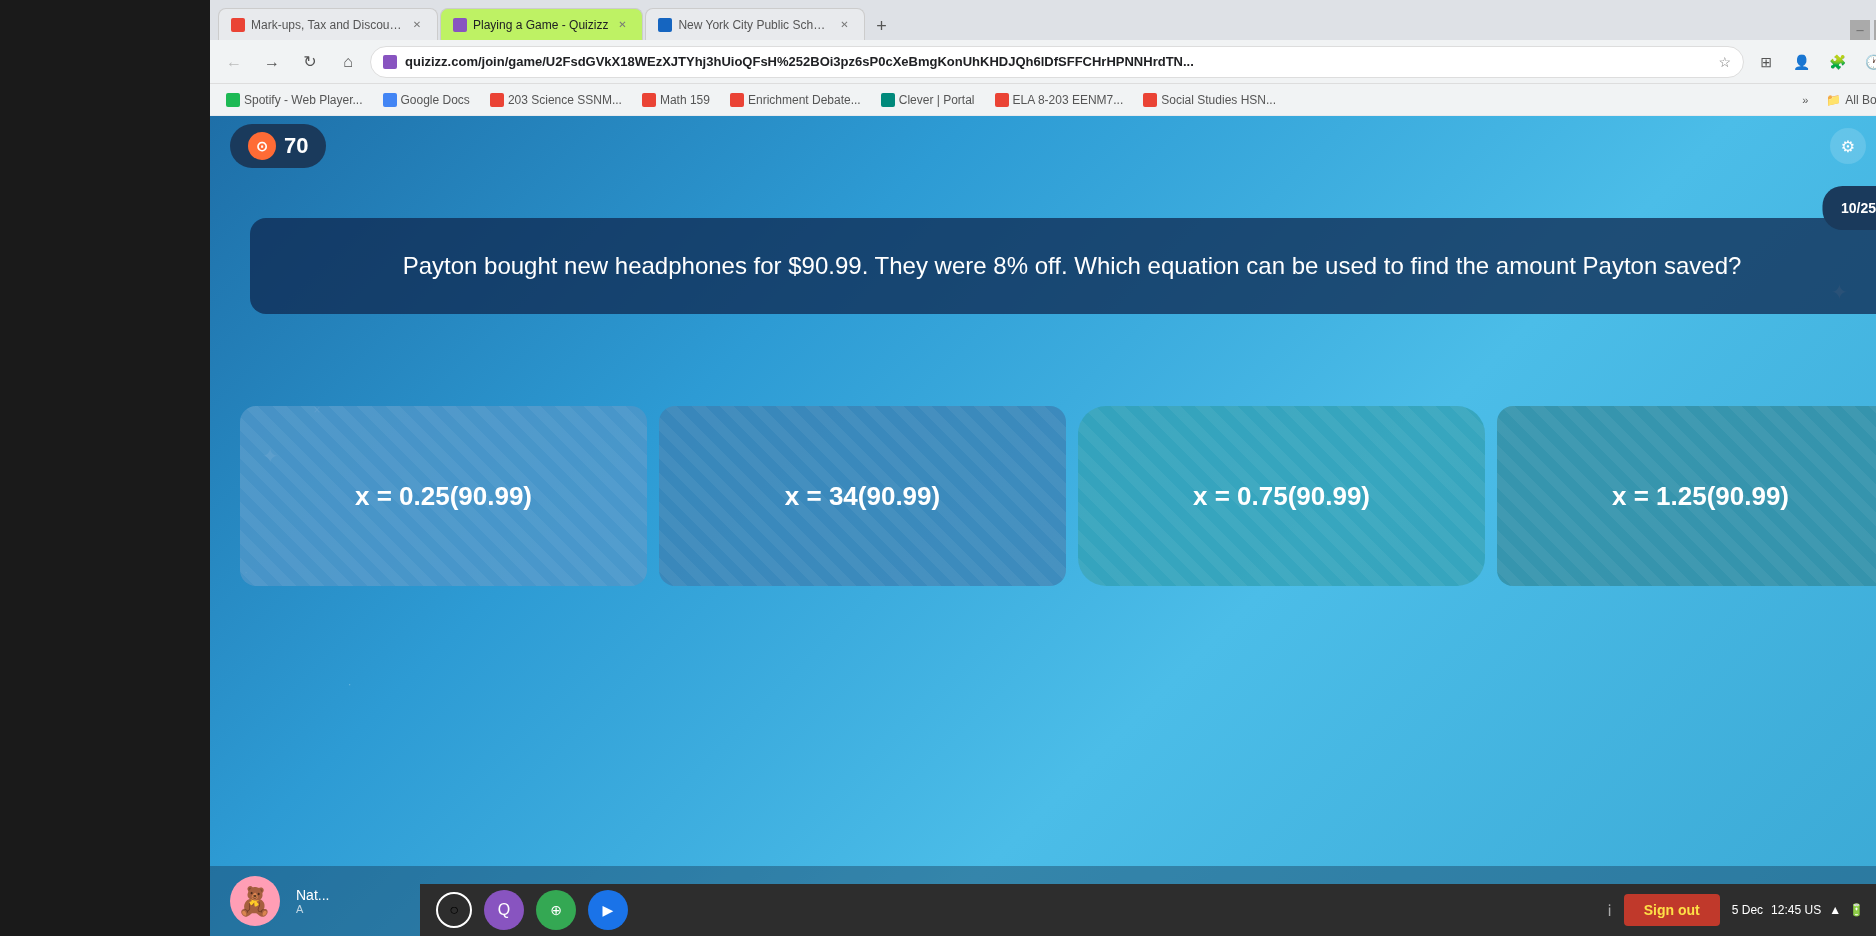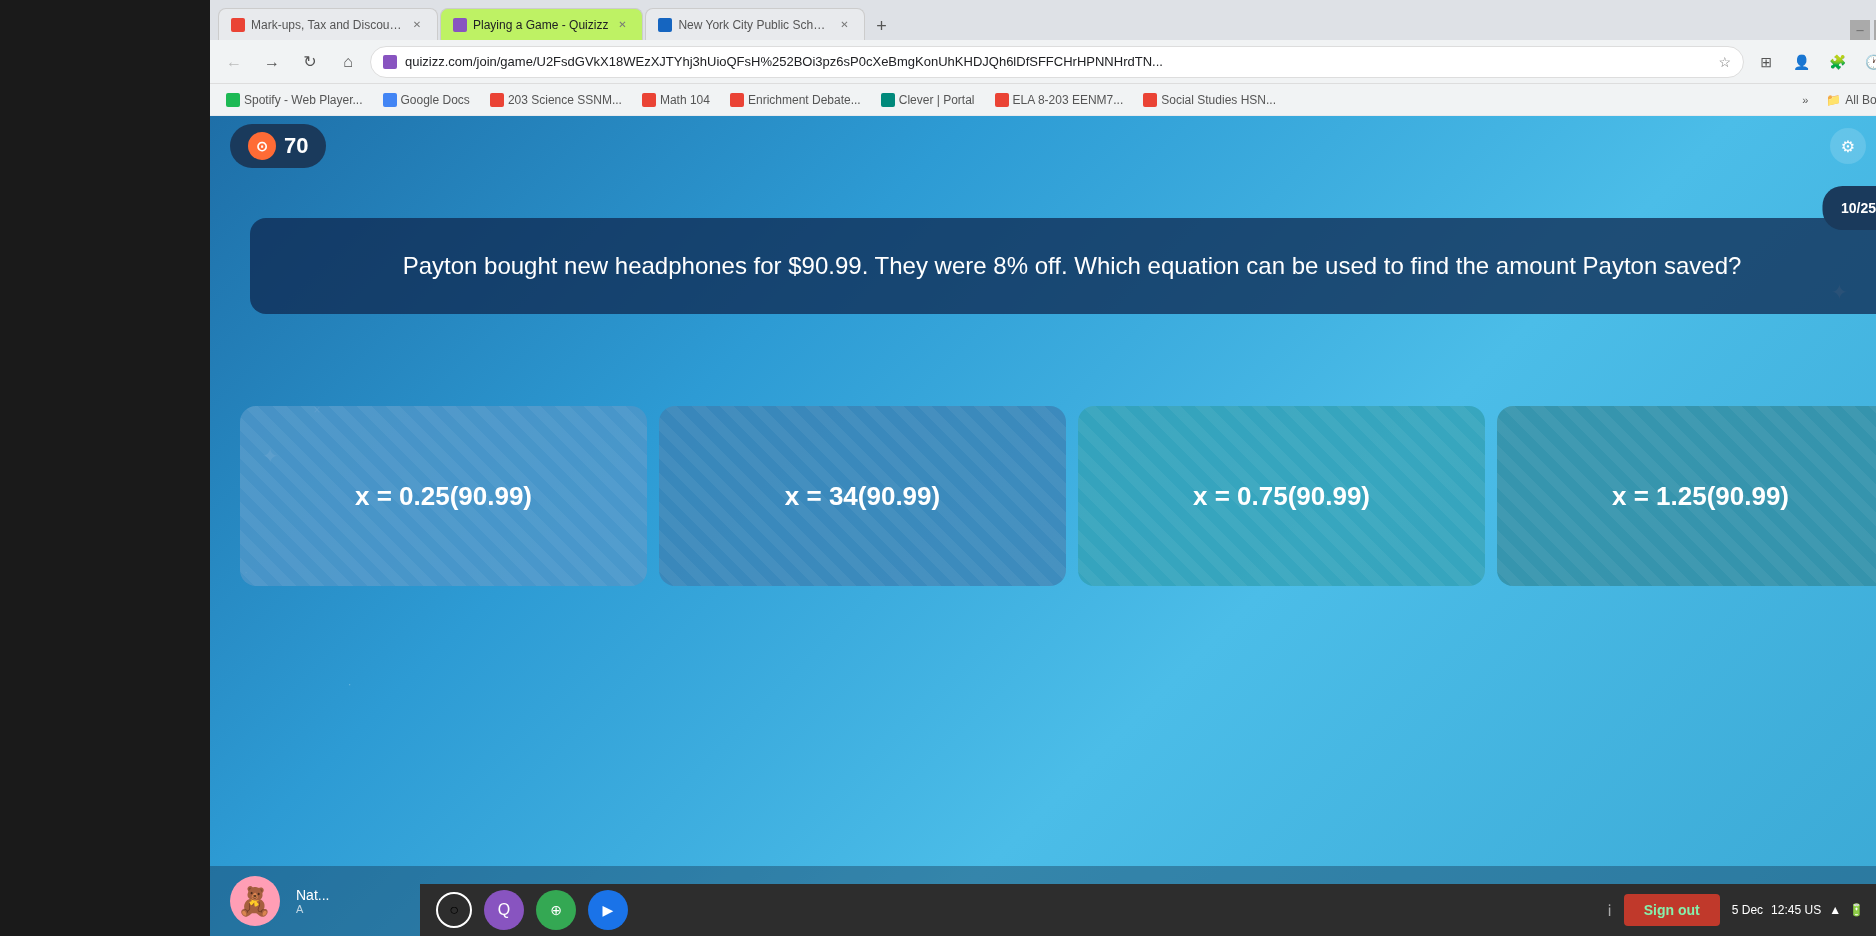--- a/index.html
+++ b/index.html
@@ -152,20 +152,21 @@
       font-size: 13px;
       color: #202124;
     }
 
     .address-text {
       flex: 1;
       white-space: nowrap;
       overflow: hidden;
       text-overflow: ellipsis;
       font-size: 13px;
+      font-weight: bold;
     }
 
     .nav-right-icons {
       display: flex;
       align-items: center;
       gap: 4px;
     }
 
     
     .bookmarks-bar {
@@ -362,21 +363,21 @@
         45deg,
         transparent,
         transparent 10px,
         rgba(255,255,255,0.05) 10px,
         rgba(255,255,255,0.05) 20px
       );
     }
 
     .answer-card.card-1 { background: rgba(80, 150, 200, 0.8); }
     .answer-card.card-2 { background: rgba(60, 130, 180, 0.8); }
-    .answer-card.card-3 { background: rgba(50, 160, 180, 0.8); }
+    .answer-card.card-3 { background: rgba(50, 160, 180, 0.8); border-radius: 28px; }
     .answer-card.card-4 { background: rgba(50, 140, 160, 0.8); }
 
     .answer-text {
       color: white;
       font-size: 26px;
       font-weight: 600;
       text-align: center;
       position: relative;
       z-index: 1;
     }
@@ -455,21 +456,21 @@
       margin-left: auto;
       display: flex;
       align-items: center;
       gap: 12px;
       color: white;
       font-size: 13px;
     }
 
     .sign-out-btn {
       background: #c0392b;
-      color: #86efac;
+      color: #fde047;
       border: none;
       padding: 8px 20px;
       border-radius: 4px;
       cursor: pointer;
       font-size: 14px;
       font-weight: 600;
     }
 
     .taskbar-system-icons {
       display: flex;
@@ -567,21 +568,21 @@
     <div class="bookmark-item">
       <div class="bookmark-favicon" style="background:#4285f4;"></div>
       <span>Google Docs</span>
     </div>
     <div class="bookmark-item">
       <div class="bookmark-favicon" style="background:#ea4335;"></div>
       <span>203 Science SSNM...</span>
     </div>
     <div class="bookmark-item">
       <div class="bookmark-favicon" style="background:#ea4335;"></div>
-      <span>Math 104</span>
+      <span>Math 159</span>
     </div>
     <div class="bookmark-item">
       <div class="bookmark-favicon" style="background:#ea4335;"></div>
       <span>Enrichment Debate...</span>
     </div>
     <div class="bookmark-item">
       <div class="bookmark-favicon" style="background:#00897b;"></div>
       <span>Clever | Portal</span>
     </div>
     <div class="bookmark-item">

